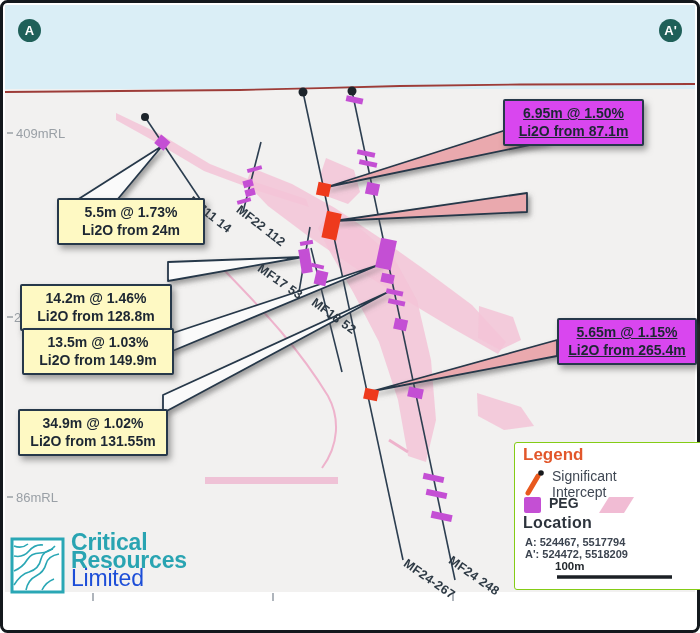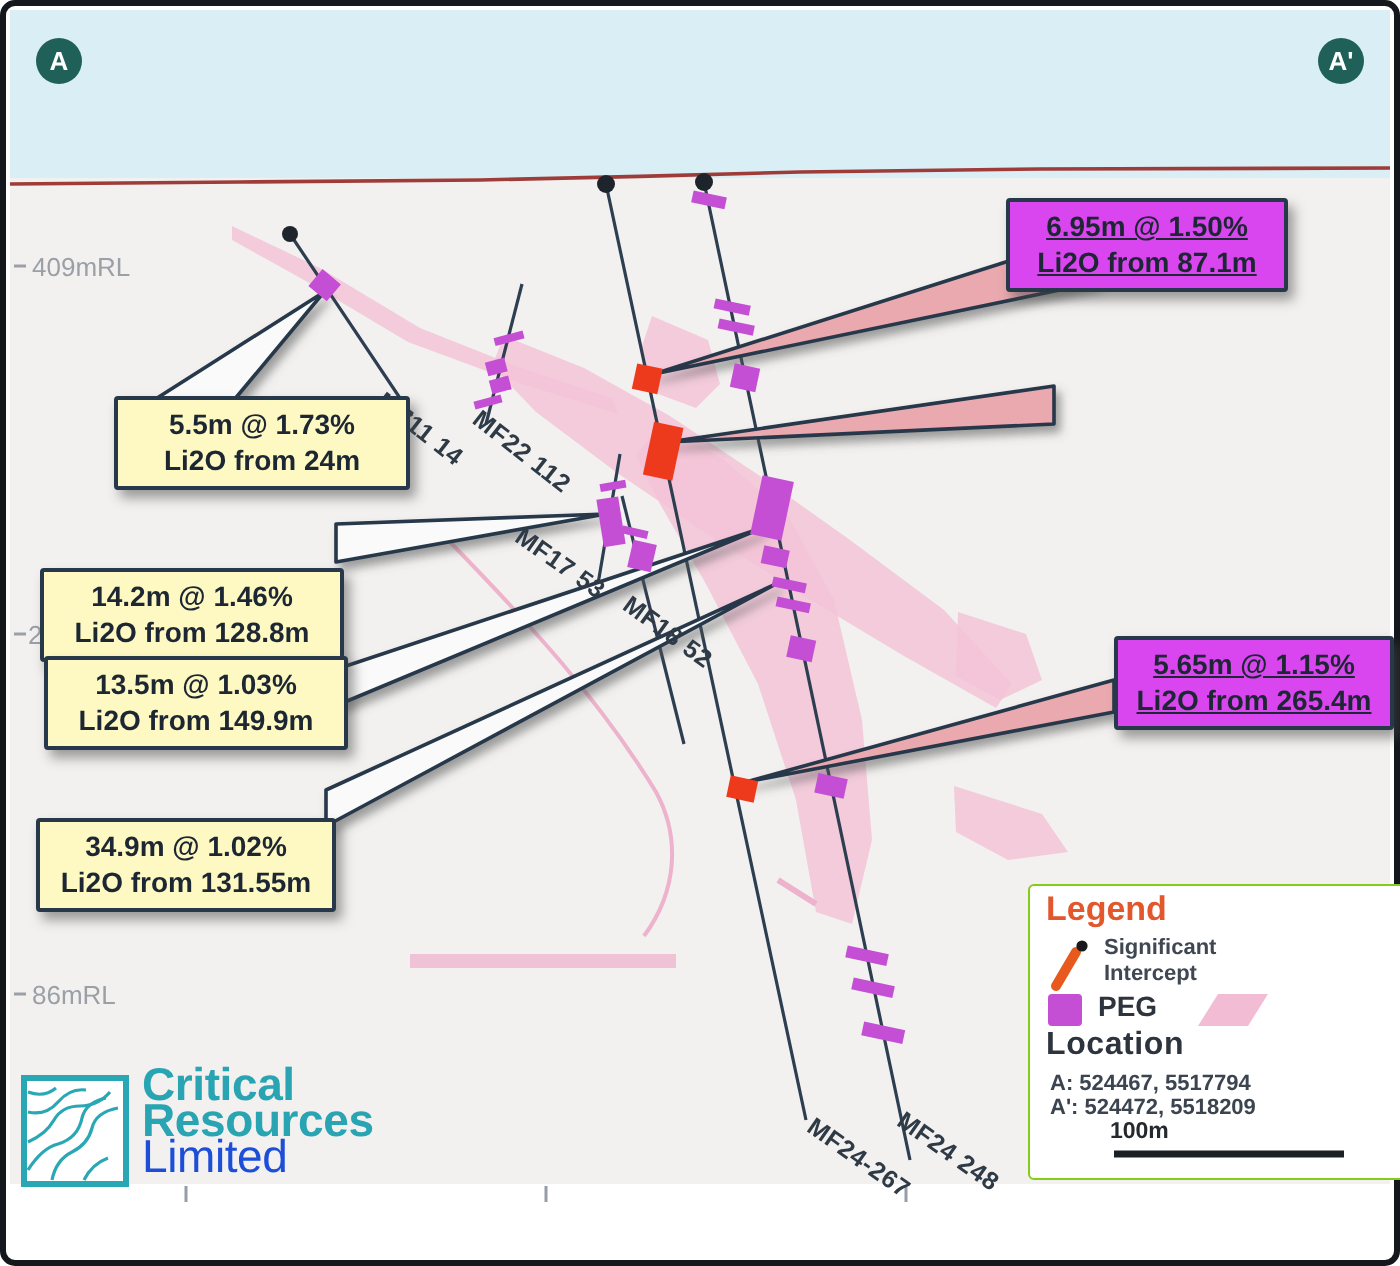--- a/index.html
+++ b/index.html
@@ -14,21 +14,21 @@
   .hole-label{position:absolute;font-size:12.5px;font-weight:bold;color:#2e3a45;
               transform-origin:0 50%;white-space:nowrap;letter-spacing:.3px;}
   .callout{position:absolute;border:2.5px solid #26384a;border-radius:2px;background:#fef9c3;
            box-shadow:3px 4px 6px rgba(70,70,70,.5);text-align:center;padding:4px 6px;
            font-size:14px;font-weight:bold;color:#1d2733;line-height:1.25;white-space:nowrap;z-index:6;}
   .callout.pink{background:#d946ef;text-decoration:underline;}
   .legend-box{position:absolute;left:514px;top:442px;width:190px;height:146px;background:#ffffff;
               border:1px solid #84cc16;border-radius:3px;z-index:5;}
   .legend-box .t{position:absolute;white-space:nowrap;}
   .legend-title{left:8px;top:2px;font-size:17px;font-weight:bold;color:#e2572b;}
-  .legend-item{font-size:11px;font-weight:bold;color:#3f4753;line-height:1.15;white-space:normal!important;}
+  .legend-item{font-size:14px;font-weight:normal;color:#3f4753;line-height:1.15;white-space:normal!important;}
   .loc-title{left:8px;top:71px;font-size:16px;font-weight:bold;color:#2d343d;letter-spacing:.3px;}
   .loc-line{font-size:11px;font-weight:bold;color:#3c4450;}
   .scale-label{left:40px;top:117px;width:117px;text-align:left;font-size:11.5px;font-weight:bold;color:#23292e;}
   .logo-text{position:absolute;line-height:18px;font-size:23px;letter-spacing:-0.2px;}
   .logo-text .b{font-weight:800;color:#29a4b2;display:block;}
   .logo-text .l{font-weight:400;color:#1d4ed8;display:block;}
   .coord{position:absolute;width:110px;text-align:center;font-size:11.5px;color:#8d959e;line-height:1.35;}
 </style>
 </head>
 <body>

